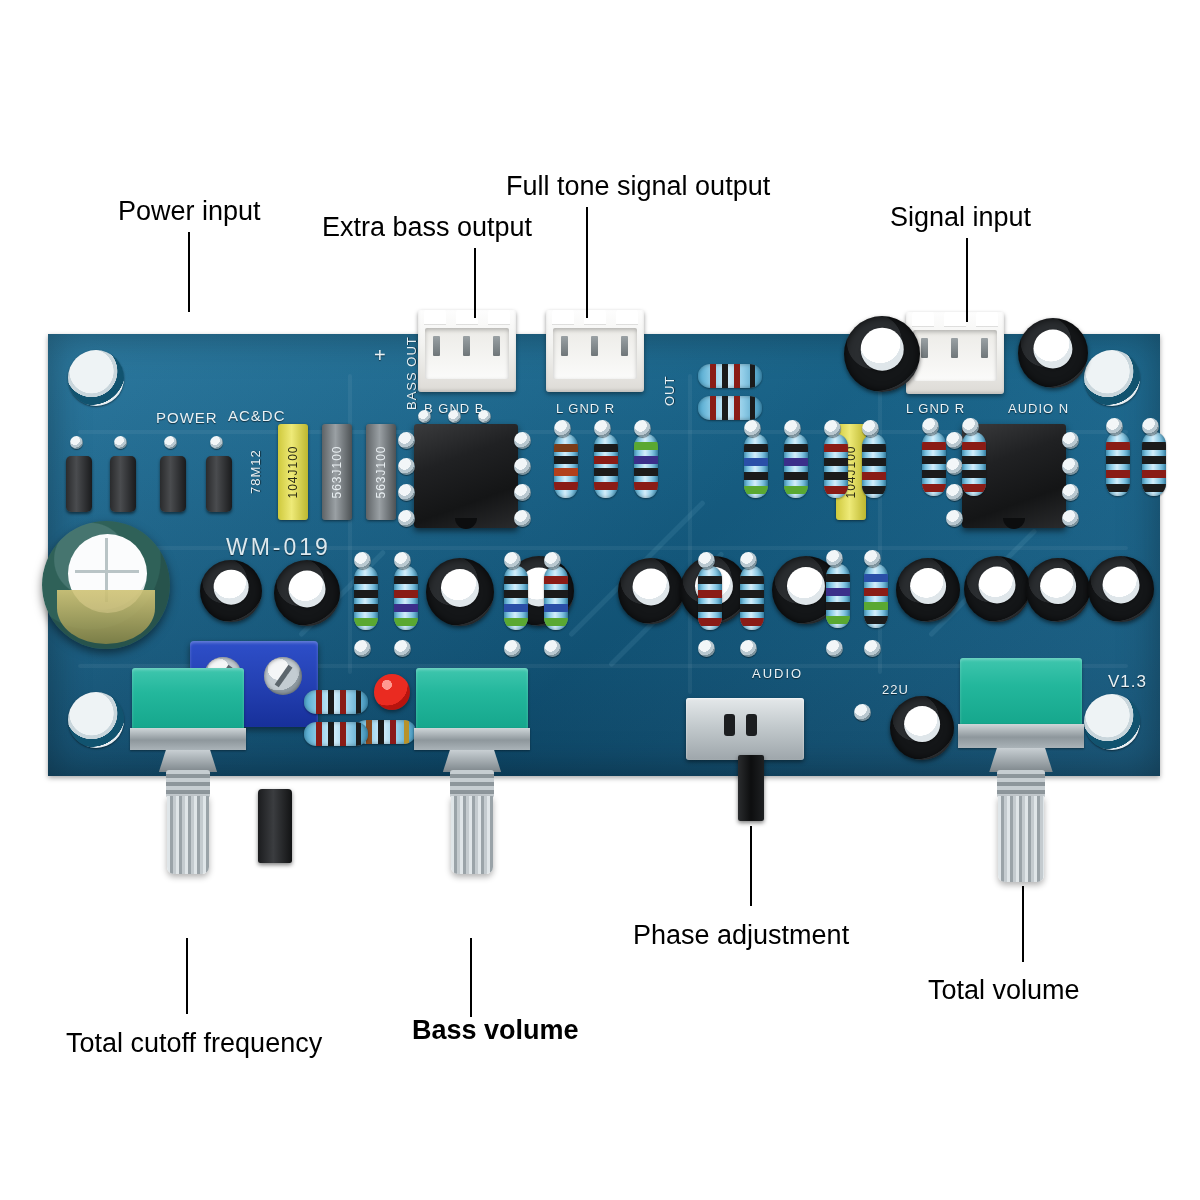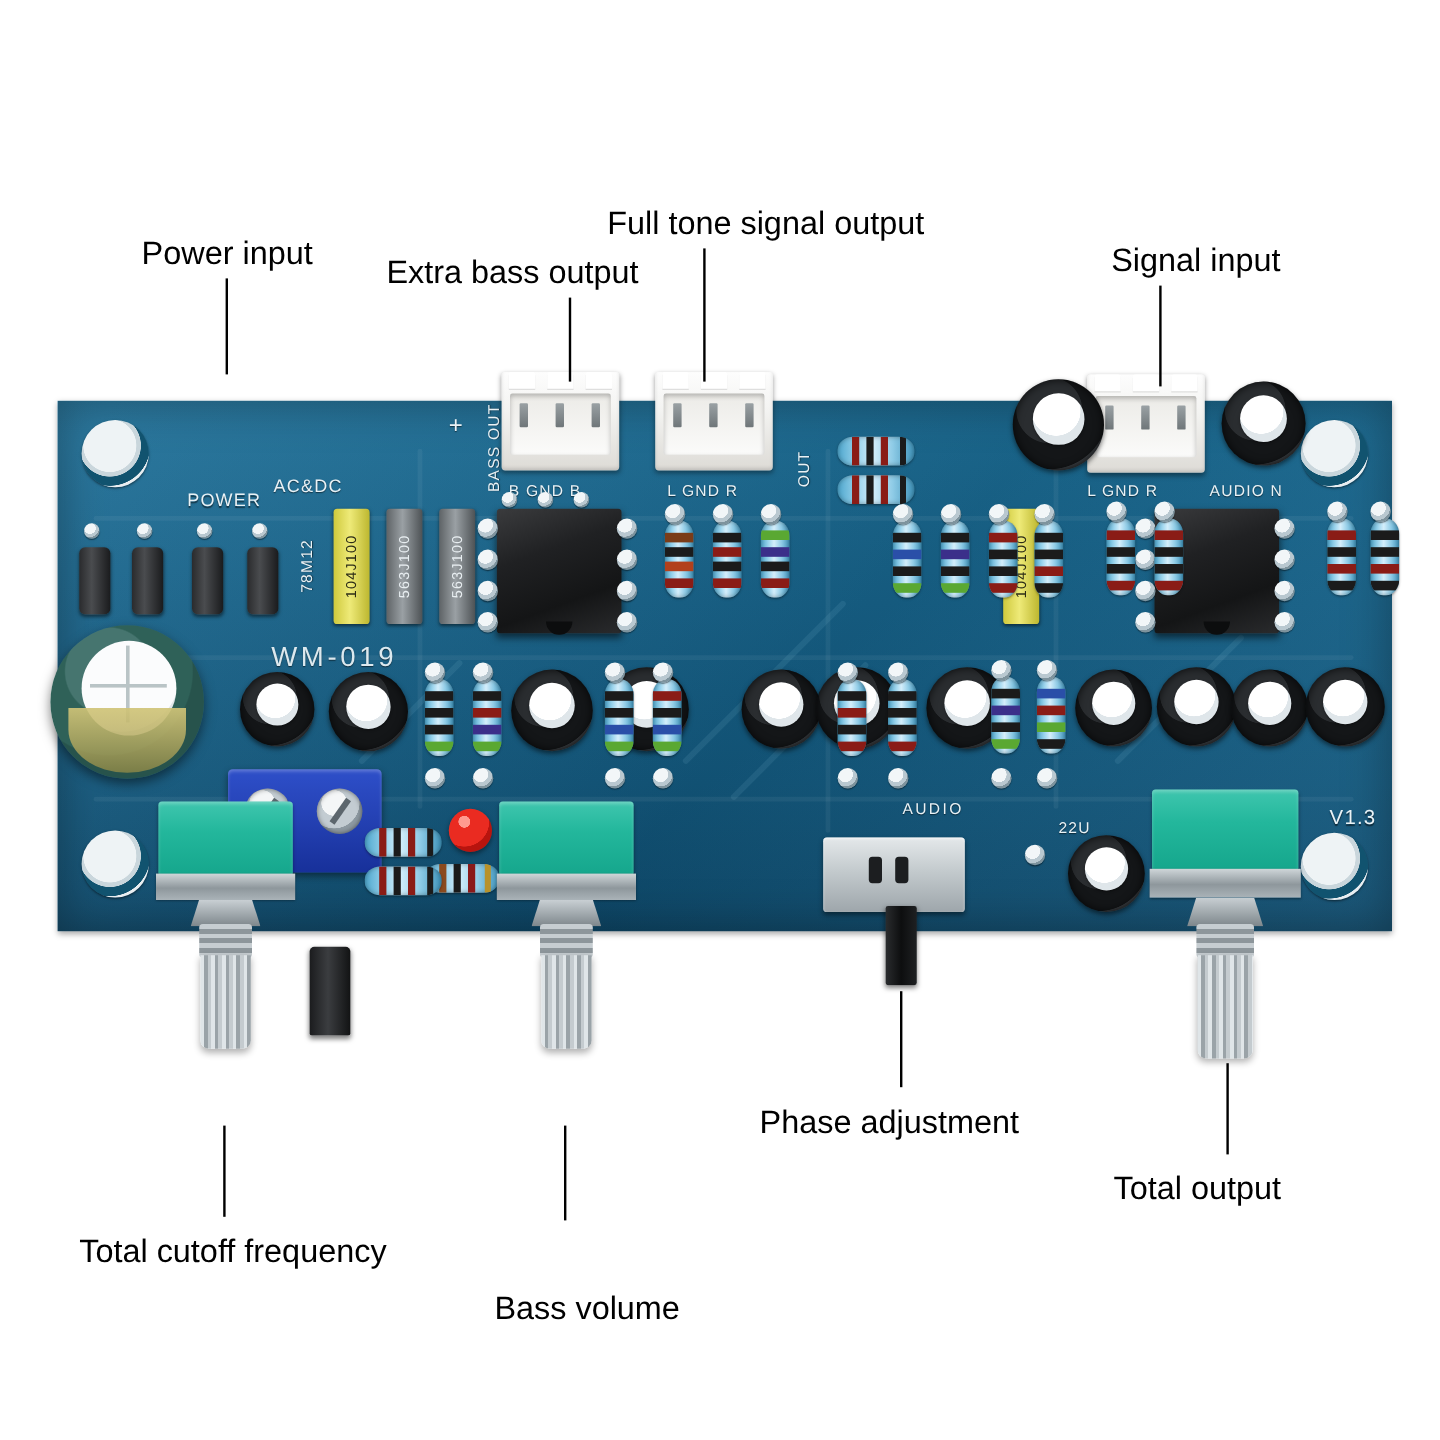--- a/index.html
+++ b/index.html
@@ -146,21 +146,21 @@
 
     <div class="mhole" style="left:20px;top:16px;"></div>
     <div class="mhole" style="left:20px;top:358px;"></div>
     <div class="mhole" style="left:1036px;top:16px;"></div>
     <div class="mhole" style="left:1036px;top:360px;"></div>
 
     <div class="silk big" style="left:178px;top:200px;">WM-019</div>
     <div class="silk" style="left:1060px;top:338px;font-size:17px;">V1.3</div>
 
     <div class="silk" style="left:108px;top:75px;">POWER</div>
-    <div class="silk" style="left:180px;top:63px;">AC&amp;DC</div>
+    <div class="silk" style="left:180px;top:73px;">AC&amp;DC</div>
     <div class="silk sm vert" style="left:356px;top:76px;">BASS OUT</div>
     <div class="silk sm vert" style="left:614px;top:72px;">OUT</div>
     <div class="silk sm" style="left:376px;top:67px;">B  GND  B</div>
     <div class="silk sm" style="left:508px;top:67px;">L  GND  R</div>
     <div class="silk sm" style="left:858px;top:67px;">L  GND  R</div>
     <div class="silk sm" style="left:960px;top:67px;">AUDIO N</div>
     <div class="silk sm" style="left:704px;top:332px;letter-spacing:2px;">AUDIO</div>
     <div class="silk sm" style="left:834px;top:348px;">22U</div>
     <div class="silk sm vert" style="left:200px;top:160px;">78M12</div>
     <div class="silk" style="left:326px;top:10px;font-size:20px;">+</div>
@@ -517,19 +517,19 @@
   <div class="lead" style="left:586px;top:207px;height:111px;"></div>
   <div class="lead" style="left:966px;top:238px;height:84px;"></div>
   <div class="lead" style="left:750px;top:826px;height:80px;"></div>
   <div class="lead" style="left:1022px;top:886px;height:76px;"></div>
   <div class="lead" style="left:186px;top:938px;height:76px;"></div>
   <div class="lead" style="left:470px;top:938px;height:79px;"></div>
 
   <div class="callout" style="left:118px;top:197px;">Power input</div>
   <div class="callout" style="left:506px;top:172px;">Full tone signal output</div>
   <div class="callout" style="left:322px;top:213px;">Extra bass output</div>
-  <div class="callout" style="left:926px;top:203px;text-align:center;">Signal input</div>
+  <div class="callout" style="left:890px;top:203px;text-align:center;">Signal input</div>
   <div class="callout" style="left:633px;top:921px;">Phase adjustment</div>
-  <div class="callout" style="left:928px;top:976px;">Total output</div>
+  <div class="callout" style="left:928px;top:976px;">Total volume</div>
   <div class="callout" style="left:66px;top:1029px;">Total cutoff frequency</div>
-  <div class="callout" style="left:412px;top:1076px;">Bass volume</div>
+  <div class="callout" style="left:412px;top:1016px;font-weight:bold;">Bass volume</div>
 
 </div>
 
 </body></html>

